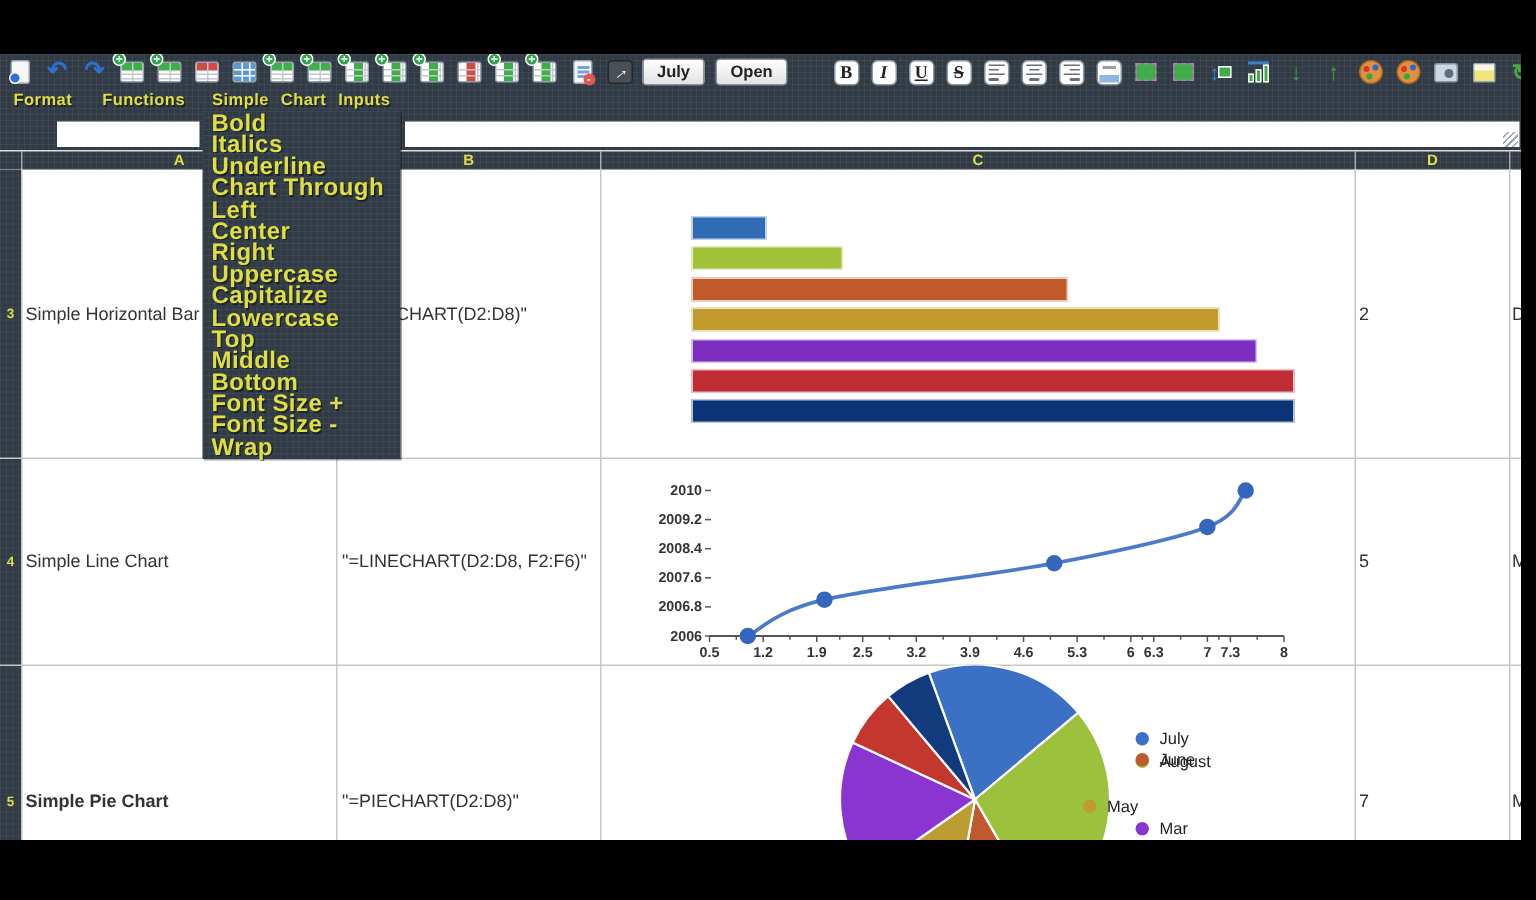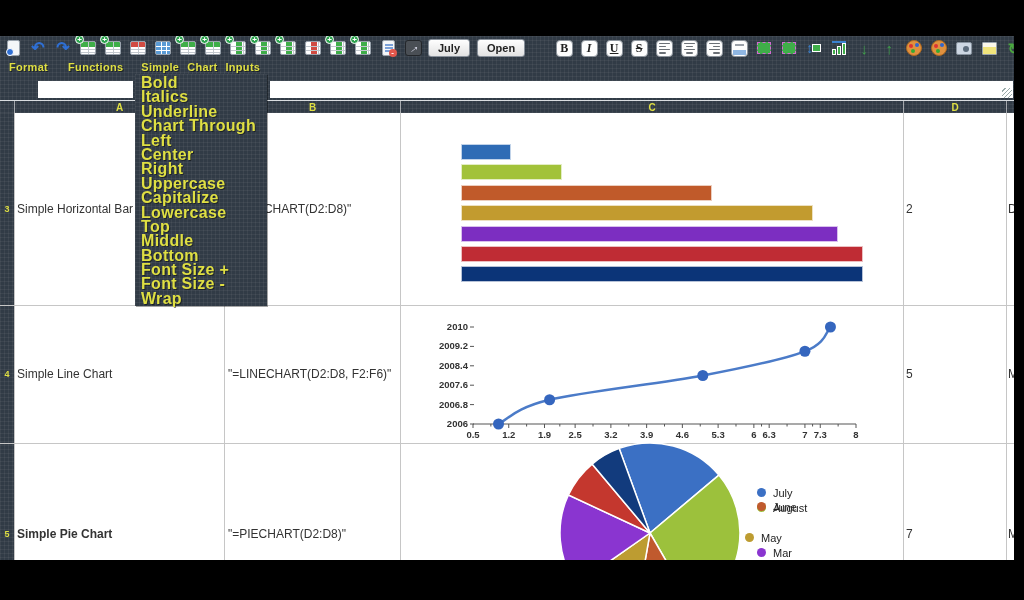--- a/index.html
+++ b/index.html
@@ -453,21 +453,21 @@
             <span class="legend-label">July</span>
           </div>
           <div class="legend-item" style="left: 757px; top: 387px;">
             <span class="legend-dot" style="background: rgb(156, 193, 60);"></span>
             <span class="legend-label">August</span>
           </div>
           <div class="legend-item" style="left: 757px; top: 386px;">
             <span class="legend-dot" style="background: rgb(192, 90, 46);"></span>
             <span class="legend-label">June</span>
           </div>
-          <div class="legend-item" style="left: 745px; top: 417px;">
+          <div class="legend-item" style="left: 722px; top: 417px;">
             <span class="legend-dot" style="background: rgb(189, 156, 49);"></span>
             <span class="legend-label">May</span>
           </div>
           <div class="legend-item" style="left: 757px; top: 432px;">
             <span class="legend-dot" style="background: rgb(138, 53, 208);"></span>
             <span class="legend-label">Mar</span>
           </div>
         </div>
       </div>
 

